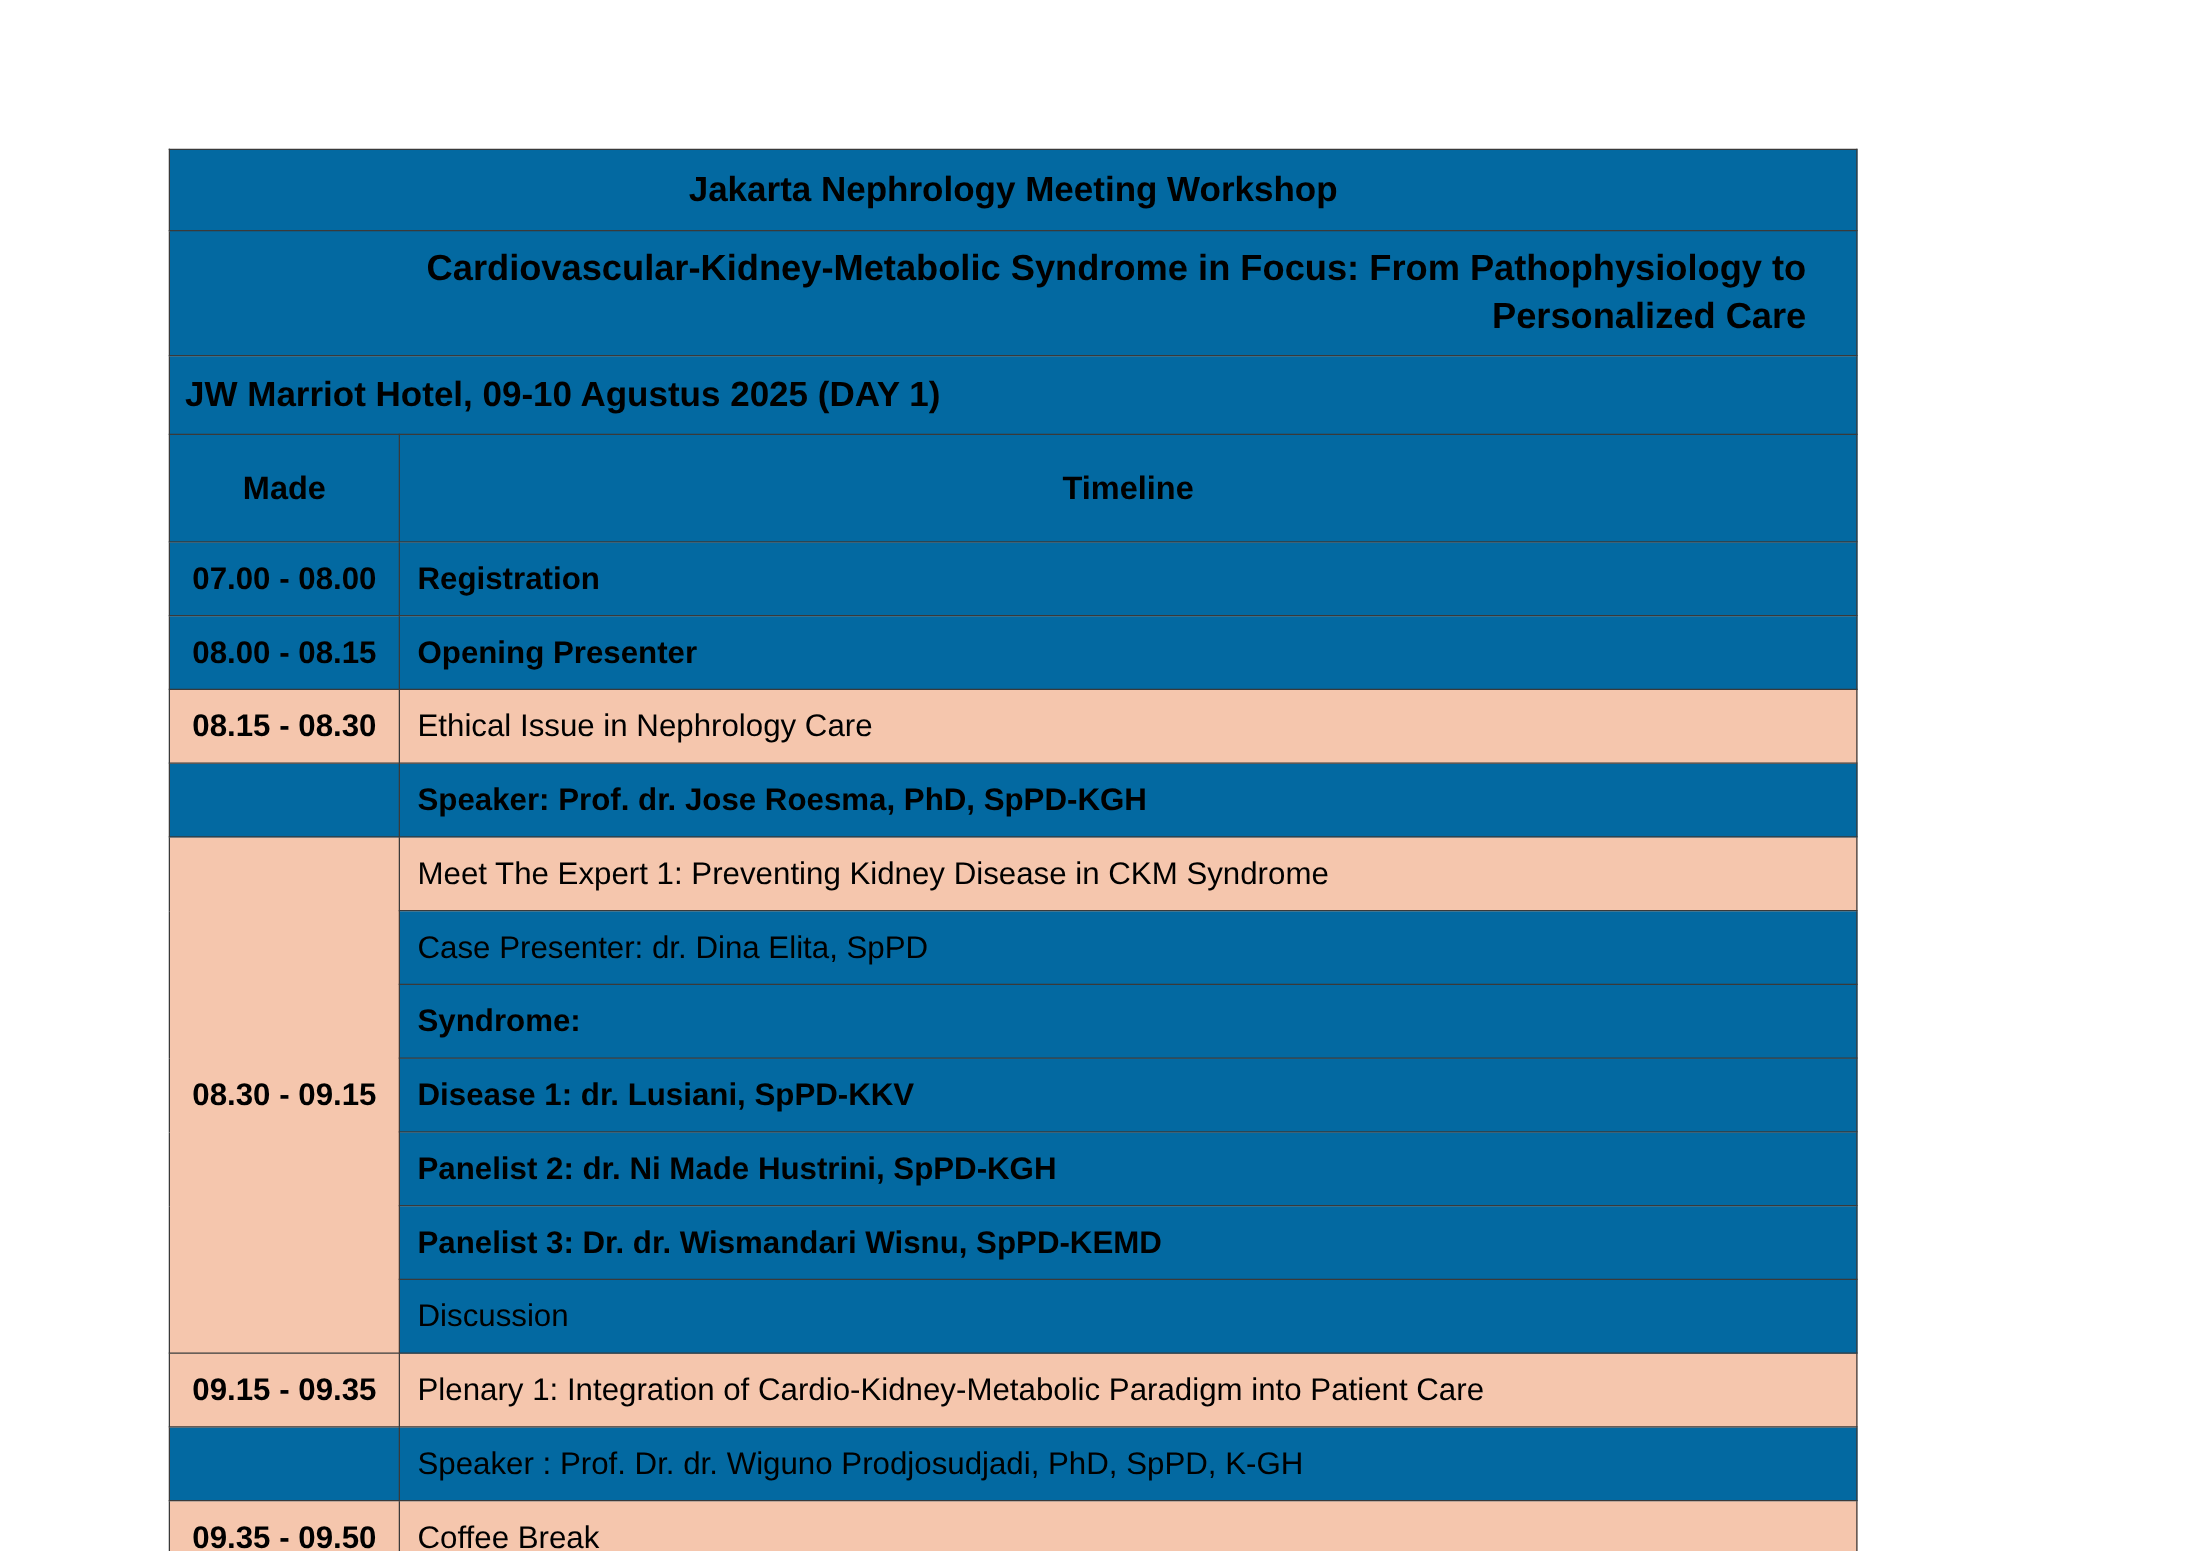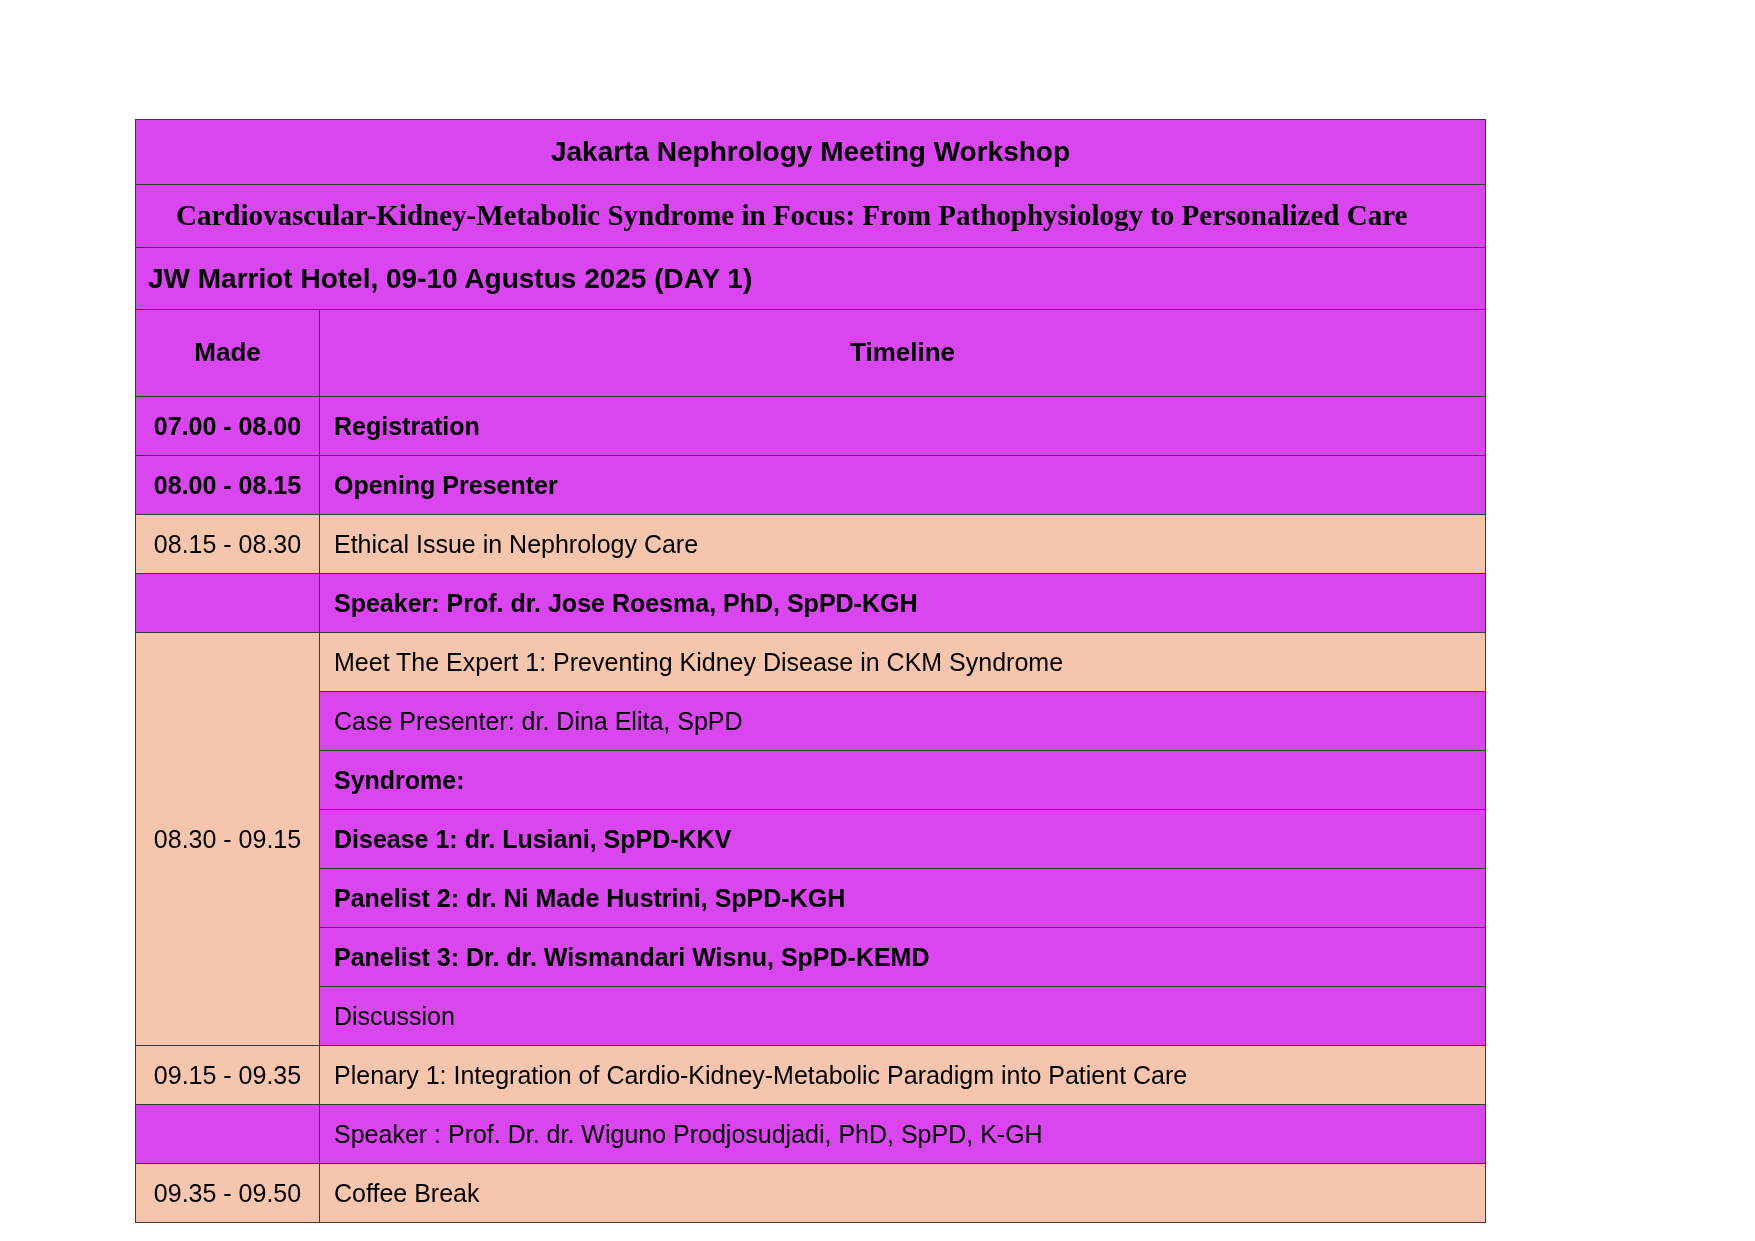--- a/index.html
+++ b/index.html
@@ -25,21 +25,21 @@
     left: 135px;
     top: 119px;
     width: 1350px;
     border-collapse: collapse;
     table-layout: fixed;
   }
   .agenda-table td {
     border: 1px solid #3a3a3a;
     padding: 0;
     vertical-align: middle;
-    background: #d946ef;
+    background: #0369a1;
   }
   .col-time { width: 184px; }
   .col-detail { width: 1166px; }
 
   .cell {
     padding: 10px 12px;
     font-size: 25px;
     line-height: 1.28;
     font-weight: 700;
   }
@@ -48,24 +48,23 @@
   
   .title-main .cell {
     font-size: 28px;
     font-weight: 700;
     text-align: center;
     padding: 14px 12px;
   }
   .title-sub .cell {
     font-size: 29px;
     font-weight: 700;
-    text-align: left;
+    text-align: right;
     padding: 12px 40px;
     line-height: 1.3;
-    font-family: Liberation Serif, serif;
   }
   .title-venue .cell {
     font-size: 28px;
     font-weight: 700;
     padding: 13px 12px;
   }
 
   
   .colhead td .cell {
     font-size: 26px;
@@ -73,21 +72,21 @@
     text-align: center;
     padding: 26px 12px;
   }
 
   
   .timecell {
     text-align: center;
     font-size: 25px;
     padding: 10px 6px;
   }
-  .timecell.bold { font-weight: 400; }
+  .timecell.bold { font-weight: 700; }
 
   .peach { background: #f5c6ad !important; }
 
   .row-std .cell { padding: 13px 14px; }
   .row-std .timecell { padding: 13px 6px; }
 </style>
 </head>
 <body>
 
 <div class="page">

